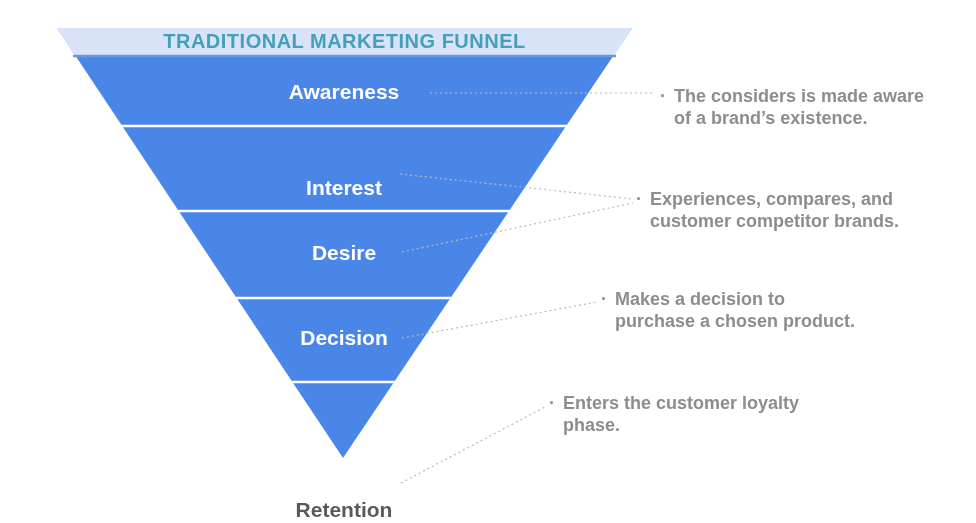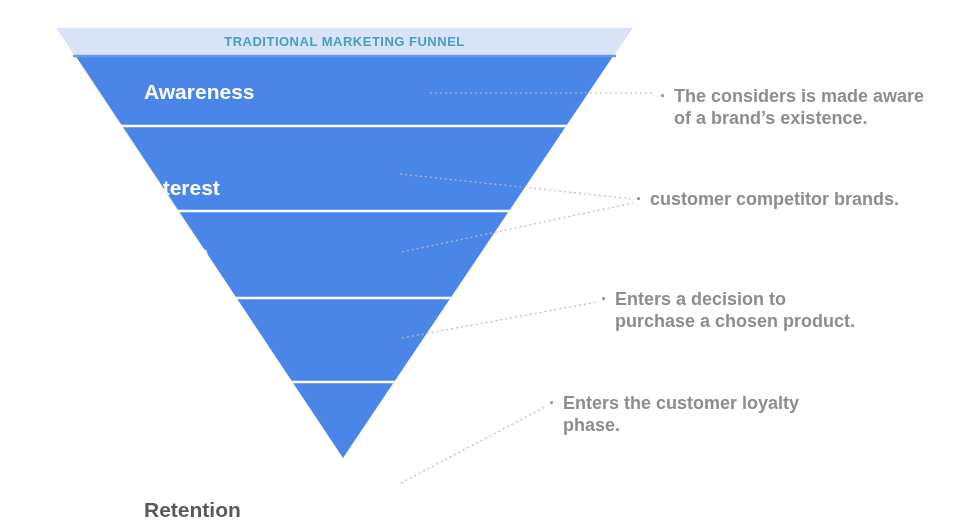--- a/index.html
+++ b/index.html
@@ -12,30 +12,31 @@
     overflow: hidden;
   }
   .canvas svg { position: absolute; left: 0; top: 0; }
 
   .header-title {
     position: absolute;
     left: 57px; top: 28px;
     width: 575px; height: 27px;
     line-height: 27px;
     text-align: center;
-    font-size: 13px;
+    font-size: 20px;
     font-weight: bold;
     letter-spacing: 0.5px;
     color: #44a0ba;
   }
 
   .stage-label {
     position: absolute;
     left: 144px;
     width: 400px;
+    text-align: center;
     font-size: 21px;
     font-weight: bold;
     color: #ffffff;
     line-height: 24px;
   }
   .stage-label.retention { color: #595959; }
 
   .annotation {
     position: absolute;
     display: flex;
@@ -87,28 +88,29 @@
     <span class="bullet">·</span>
     <span class="ann-text">
       <span>The considers is made aware</span>
       <span>of a brand’s existence.</span>
     </span>
   </div>
 
   <div class="annotation" style="left:636px; top:188px;">
     <span class="bullet">·</span>
     <span class="ann-text">
+      <span>Experiences, compares, and</span>
       <span>customer competitor brands.</span>
     </span>
   </div>
 
   <div class="annotation" style="left:601px; top:288px;">
     <span class="bullet">·</span>
     <span class="ann-text">
-      <span>Enters a decision to</span>
+      <span>Makes a decision to</span>
       <span>purchase a chosen product.</span>
     </span>
   </div>
 
   <div class="annotation" style="left:549px; top:392px;">
     <span class="bullet">·</span>
     <span class="ann-text">
       <span>Enters the customer loyalty</span>
       <span>phase.</span>
     </span>

